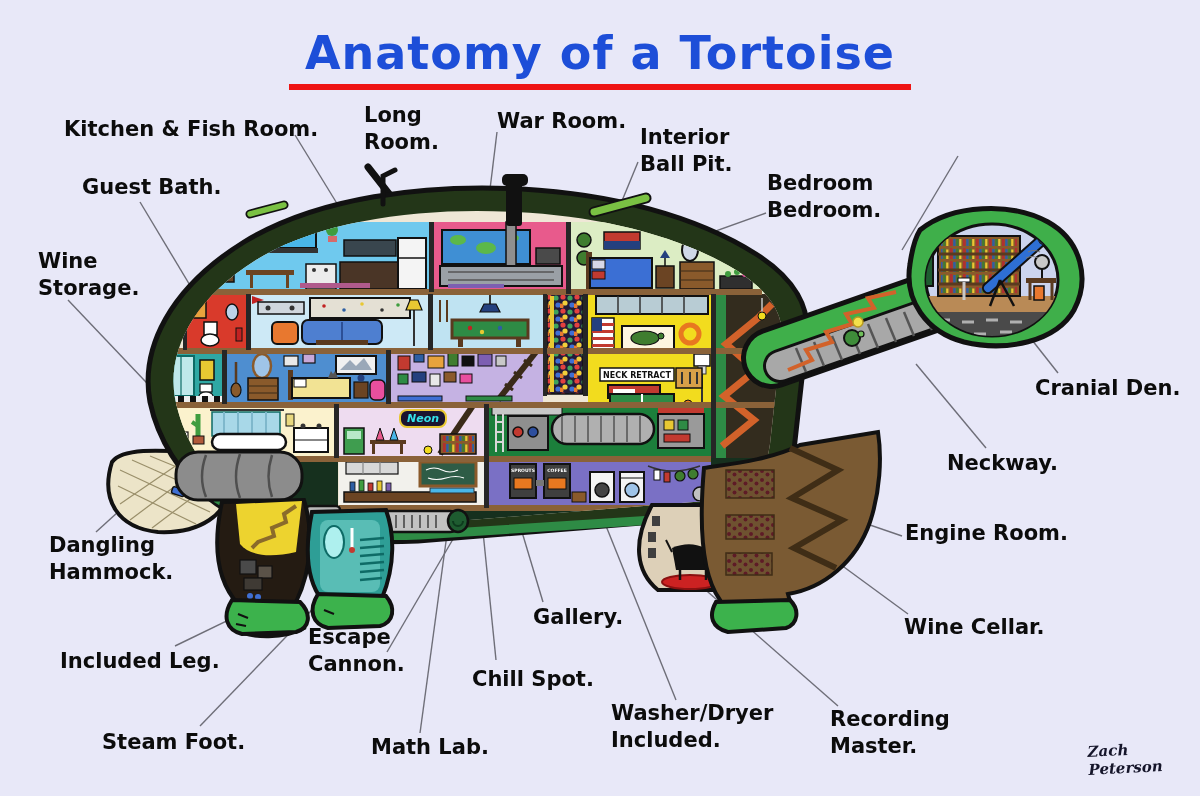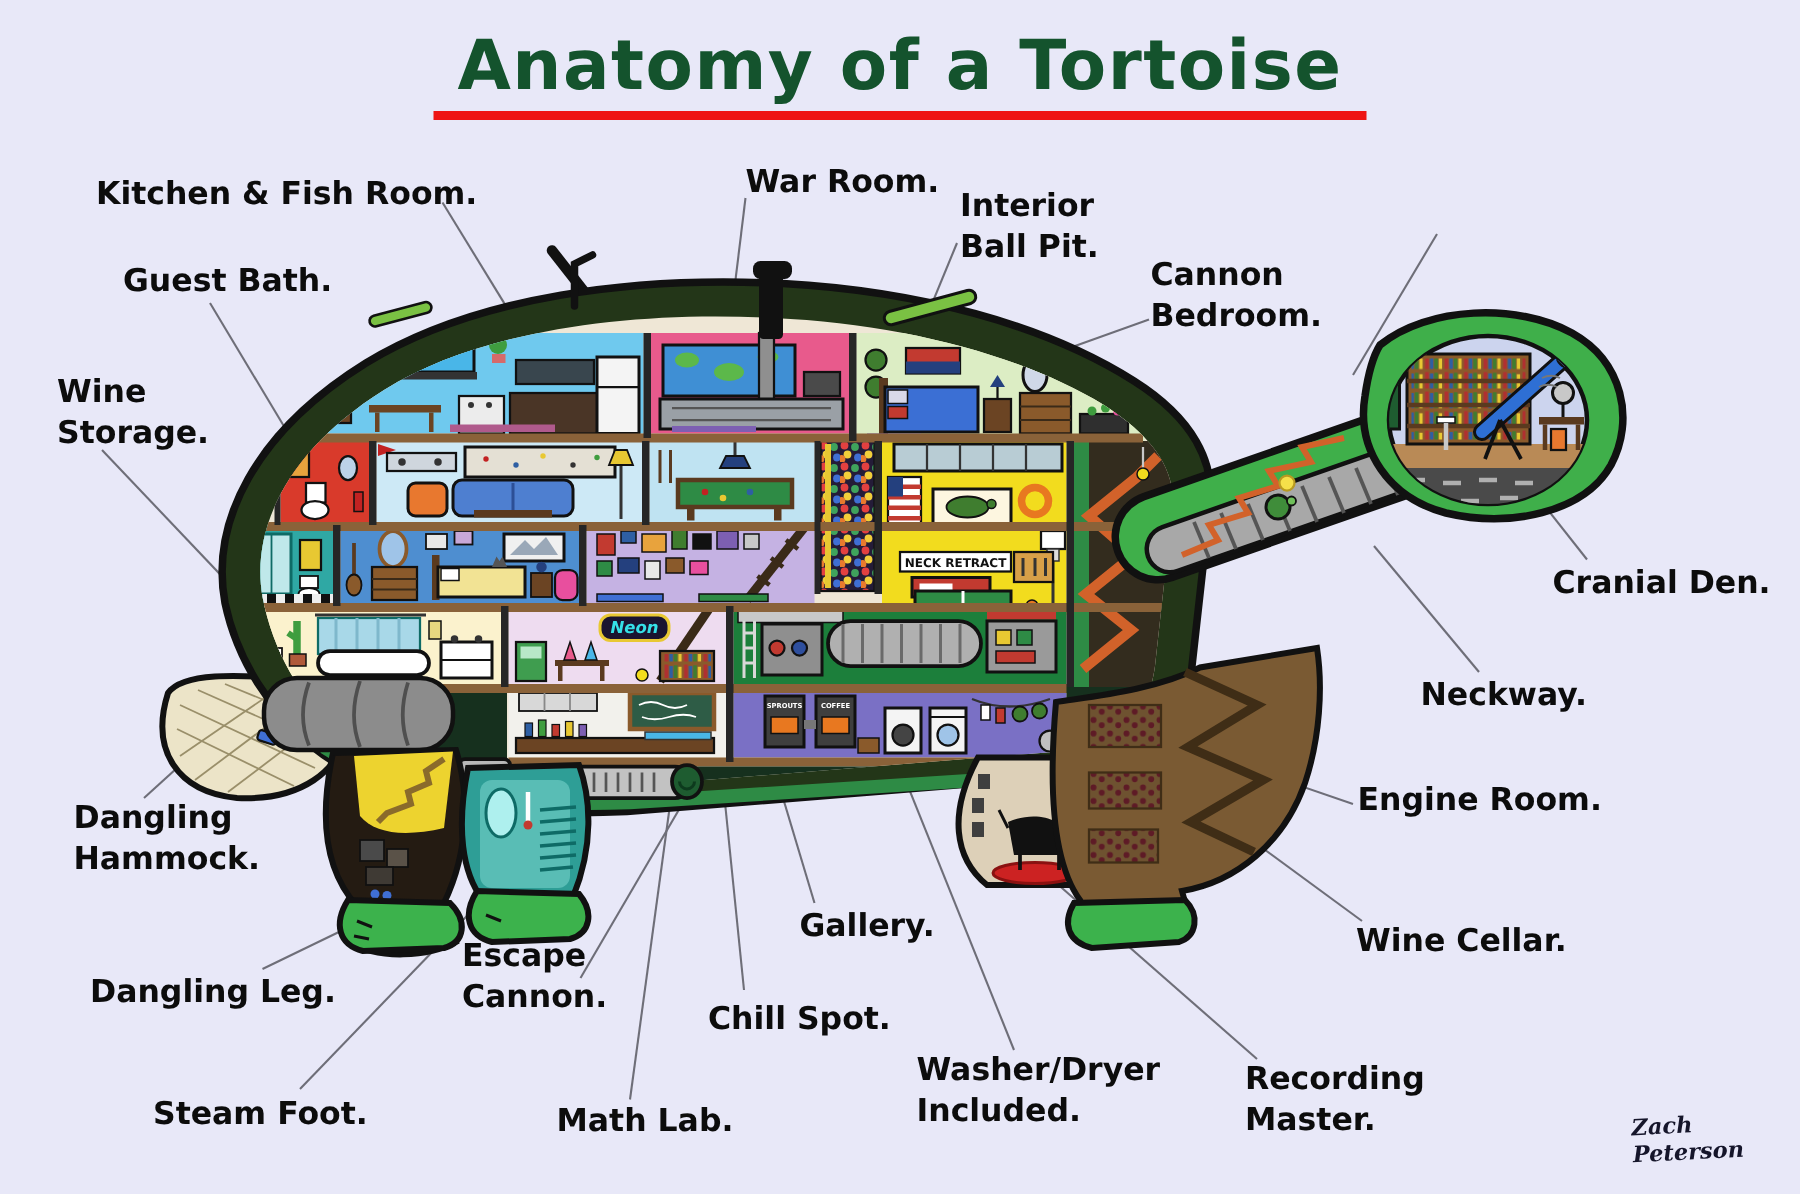--- a/index.html
+++ b/index.html
@@ -1,19 +1,19 @@
 <!DOCTYPE html>
 <html><head>
 <meta charset="utf-8">
 <style>
   html,body{margin:0;padding:0;background:#e8e8f8;}
   .canvas{position:relative;width:1200px;height:796px;background:#e8e8f8;overflow:hidden;
           font-family:"DejaVu Sans","Liberation Sans",sans-serif;}
   .title-wrap{position:absolute;top:14px;left:0;width:100%;text-align:center;}
-  .title{display:inline-block;margin:2px;font-size:46px;font-weight:bold;color:#14532d;
+  .title{display:inline-block;margin:12px;font-size:46px;font-weight:bold;color:#1d4ed8;
          letter-spacing:1px;border-bottom:6px solid #ee1414;padding:0 16px 4px;text-align:center;}
   .lbl{position:absolute;font-size:21px;font-weight:bold;color:#0c0c0c;line-height:1.28;white-space:nowrap;}
   .lbl span{display:block;}
   .sig{position:absolute;left:1088px;top:740px;font-family:"DejaVu Serif","Liberation Serif",serif;
        font-style:italic;font-weight:bold;font-size:15px;color:#15152a;transform:rotate(-3deg);}
   svg.art{position:absolute;left:0;top:0;}
   text.sign{font-family:"DejaVu Sans","Liberation Sans",sans-serif;font-weight:bold;}
 </style>
 </head>
 <body>
@@ -603,29 +603,33 @@
 <div class="lbl" style="left:64px;top:116px">
       <span>Kitchen &amp; Fish Room.</span>
     </div>
 <div class="lbl" style="left:82px;top:174px">
       <span>Guest Bath.</span>
     </div>
 <div class="lbl" style="left:38px;top:248px">
       <span>Wine</span>
       <span>Storage.</span>
     </div>
+<div class="lbl" style="left:364px;top:102px">
+      <span>Long</span>
+      <span>Room.</span>
+    </div>
 <div class="lbl" style="left:497px;top:108px">
       <span>War Room.</span>
     </div>
 <div class="lbl" style="left:640px;top:124px">
       <span>Interior</span>
       <span>Ball Pit.</span>
     </div>
 <div class="lbl" style="left:767px;top:170px">
-      <span>Cannon</span>
+      <span>Bedroom</span>
       <span>Bedroom.</span>
     </div>
 <div class="lbl" style="left:1035px;top:375px">
       <span>Cranial Den.</span>
     </div>
 <div class="lbl" style="left:947px;top:450px">
       <span>Neckway.</span>
     </div>
 <div class="lbl" style="left:905px;top:520px">
       <span>Engine Room.</span>
@@ -651,21 +655,21 @@
       <span>Math Lab.</span>
     </div>
 <div class="lbl" style="left:308px;top:624px">
       <span>Escape</span>
       <span>Cannon.</span>
     </div>
 <div class="lbl" style="left:102px;top:729px">
       <span>Steam Foot.</span>
     </div>
 <div class="lbl" style="left:60px;top:648px">
-      <span>Dangling Leg.</span>
+      <span>Included Leg.</span>
     </div>
 <div class="lbl" style="left:49px;top:532px">
       <span>Dangling</span>
       <span>Hammock.</span>
     </div>
 
 <div class="sig">Zach Peterson</div>
 
 </div>
 

